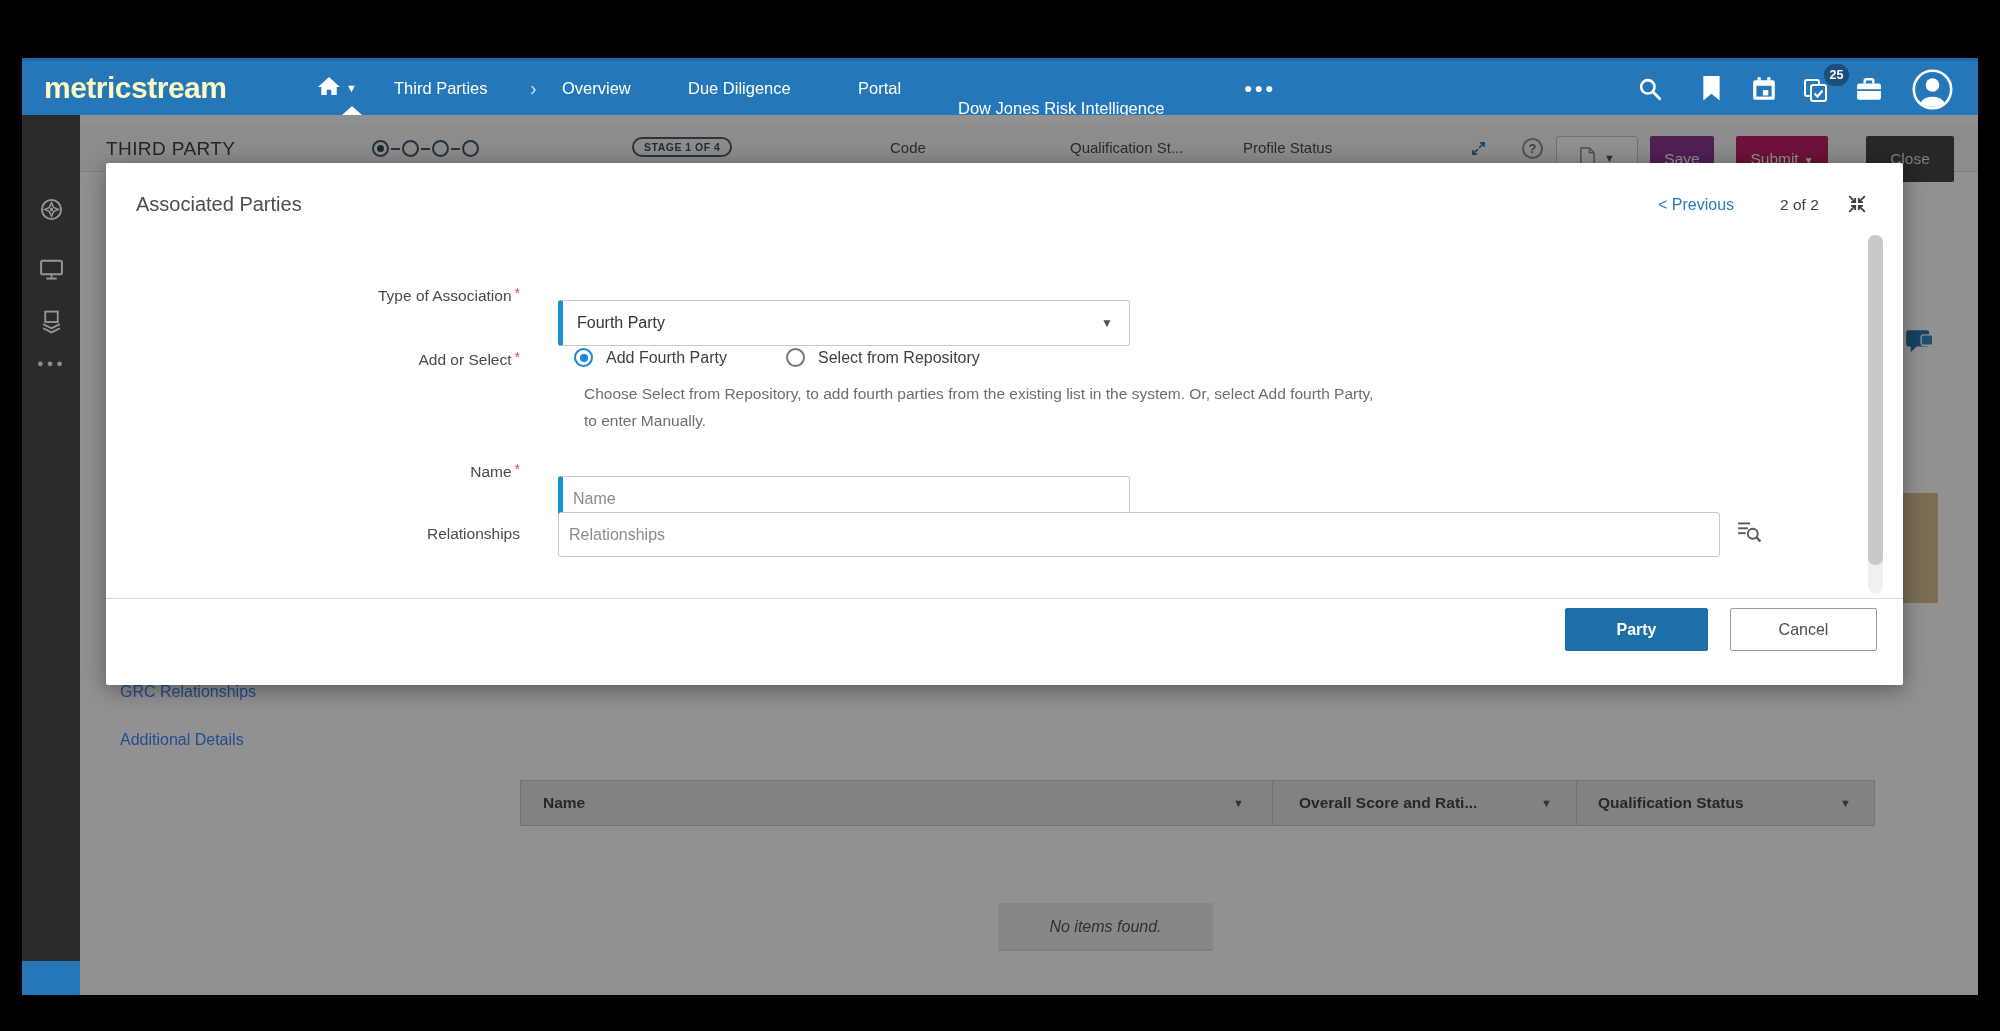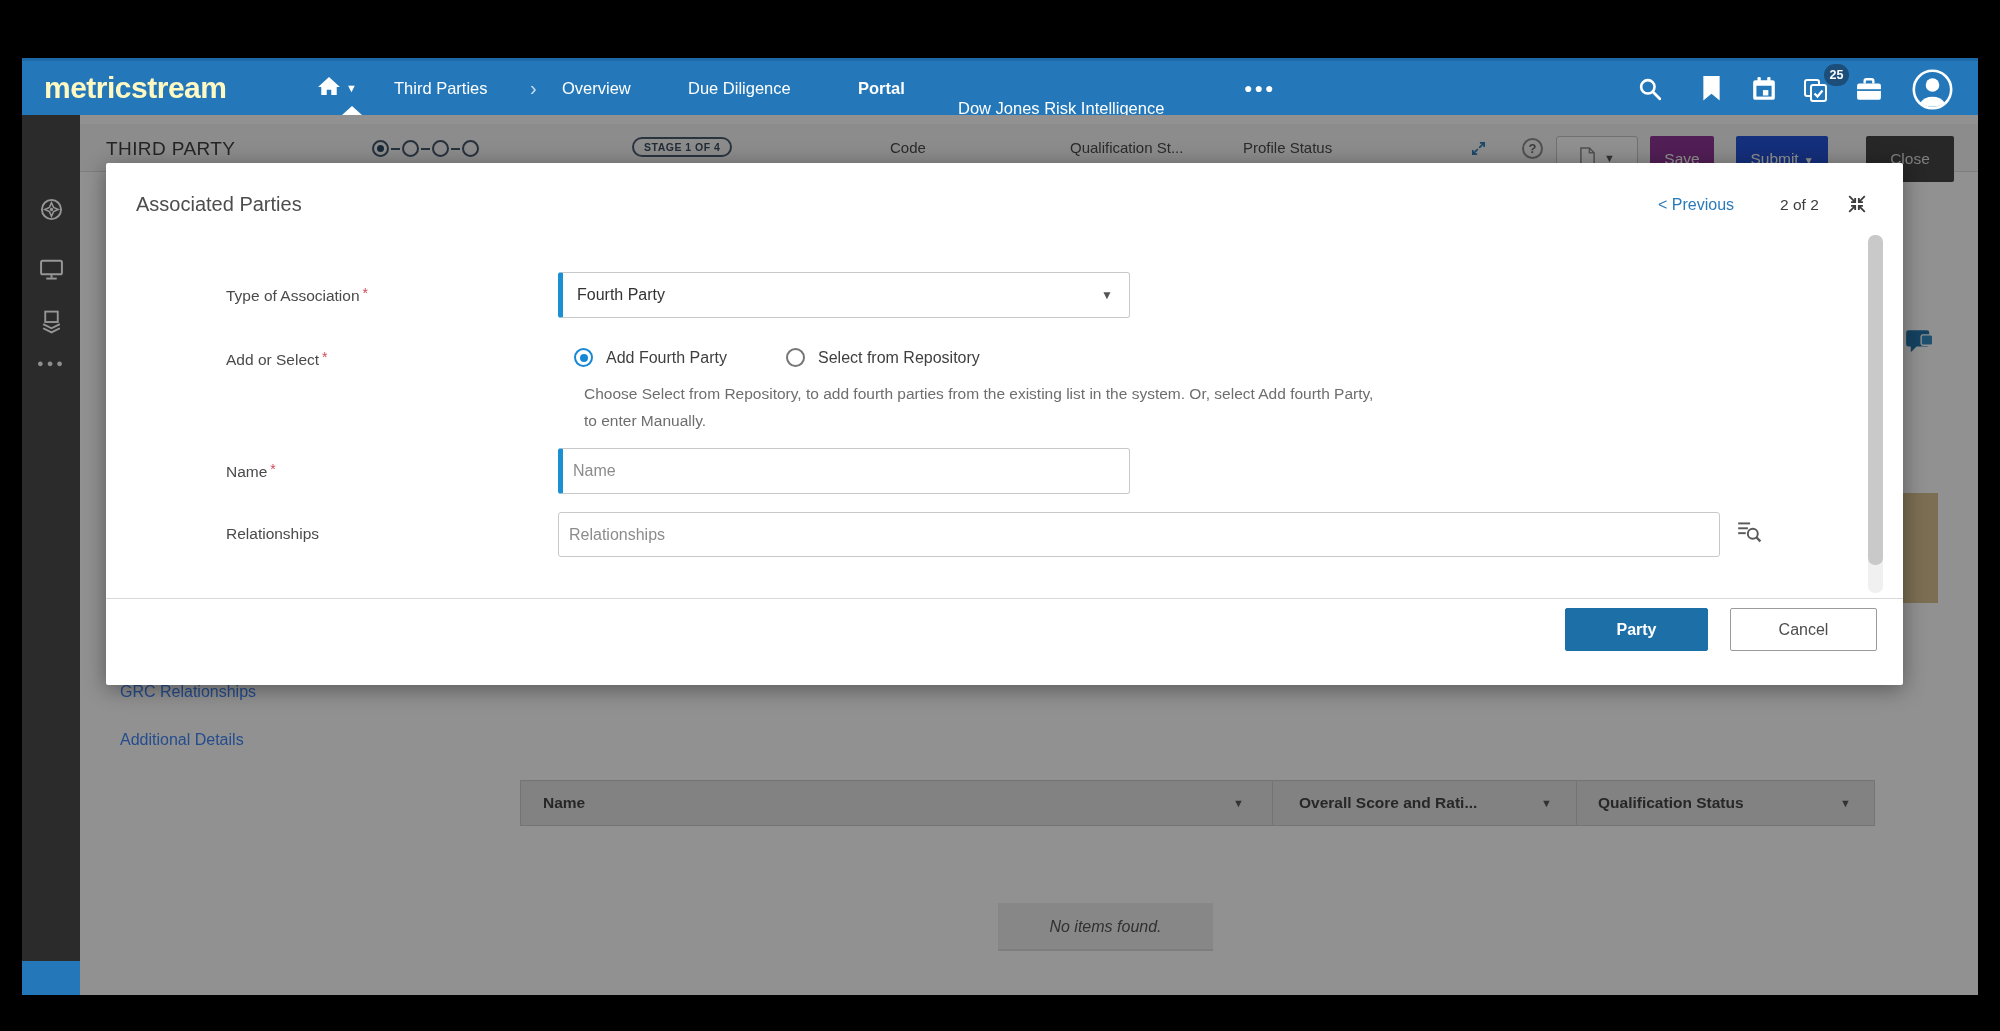--- a/index.html
+++ b/index.html
@@ -9,21 +9,21 @@
   #window { position:absolute; left:22px; top:58px; width:1956px; height:937px; background:#fff; }
 
   
   #navbar { position:absolute; left:0; top:0; width:1956px; height:57px; background:#2478b9; border-top:3px solid #1e6aa8; }
   #brand { position:absolute; left:22px; top:0; line-height:54px; color:#fef9c3; font-size:30px; font-weight:bold; letter-spacing:-0.5px; }
   .navlink { position:absolute; top:0; line-height:54px; color:#fff; font-size:16.5px; cursor:pointer; white-space:nowrap; }
   #home-group { position:absolute; left:296px; top:15px; cursor:pointer; }
   #home-caret { color:#fff; font-size:11px; vertical-align:4px; margin-left:6px; }
   #nav-triangle { position:absolute; left:320px; bottom:0; width:0; height:0; border-left:10px solid transparent; border-right:10px solid transparent; border-bottom:9px solid #fff; }
   #nl-third { left:372px; } #nav-sep { left:508px; font-size:20px; opacity:.75; }
-  #nl-overview { left:540px; } #nl-due { left:666px; } #nl-portal { left:836px;font-weight:bold; }
+  #nl-overview { left:540px; } #nl-due { left:666px; } #nl-portal { left:836px; }
   #nl-dow { left:936px;margin-top:20px; } #nl-more { left:1222px; font-size:14px; letter-spacing:2px; }
   .nicon { position:absolute; cursor:pointer; }
   #ni-search { left:1615px; top:15px; } #ni-bookmark { left:1680px; top:15px; }
   #ni-calendar { left:1729px; top:15px; } #ni-tasks { left:1782px; top:18px; }
   #ni-badge { position:absolute; left:1802px; top:3px; min-width:25px; height:22px; border-radius:11px; background:#1d4e79; color:#fff; font-size:12.5px; font-weight:bold; text-align:center; line-height:22px; padding:0 4px; }
   #ni-brief { left:1834px; top:16px; } #ni-avatar { left:1890px; top:8px; }
 
   
   #sidebar { position:absolute; left:0; top:57px; width:58px; height:880px; background:#2b2b2b; }
   .sicon { position:absolute; left:17px; cursor:pointer; color:#969696; }
@@ -41,21 +41,21 @@
   .sdash { width:9px; height:2px; background:#3f5166; margin:0 2px; }
   #stage-pill { position:absolute; left:552px; top:13px; border:2px solid #44566b; border-radius:13px; padding:2px 10px; font-size:10.5px; font-weight:bold; color:#35485c; letter-spacing:.5px; }
   .hfield { position:absolute; top:15px; font-size:15px; color:#454545; }
   #hf-code { left:810px; } #hf-qual { left:990px; } #hf-profile { left:1163px; }
   #hi-expand { position:absolute; left:1390px; top:16px; cursor:pointer; }
   #hi-help { position:absolute; left:1442px; top:14px; width:21px; height:21px; border:2px solid #8a8a8a; border-radius:50%; color:#666; font-size:13px; font-weight:bold; text-align:center; line-height:18px; cursor:pointer; }
   #hi-file { position:absolute; left:1476px; top:12px; width:82px; height:42px; background:#fdfdfd; border:1px solid #c5c5c5; border-radius:3px; cursor:pointer; text-align:center; line-height:40px; }
   #hi-file .caret { color:#555; font-size:11px; margin-left:8px; }
   .hbtn { position:absolute; top:12px; height:46px; border:none; border-radius:2px; color:#fff; font-size:15.5px; font-family:inherit; cursor:pointer; }
   #btn-save { left:1570px; width:64px; background:#8a2f93; }
-  #btn-submit { left:1656px; width:92px; background:#1d4ed8; }
+  #btn-submit { left:1656px; width:92px; background:#be185d; }
   #btn-submit .caret { font-size:10px; margin-left:5px; }
   #btn-close { left:1786px; width:88px; background:#3f3f3f; color:#ddd; }
   .pagelink { position:absolute; left:40px; font-size:16px; color:#3b82f6; cursor:pointer; }
   #link-grc { top:568px; } #link-add { top:616px; }
   #table { position:absolute; left:440px; top:665px; width:1355px; height:46px; background:#e3e3e3; border:1px solid #cbcbcb; }
   .thcell { position:absolute; top:0; height:44px; line-height:44px; font-size:15.5px; font-weight:bold; color:#3f3f3f; cursor:pointer; }
   #th-name { left:22px; } #th-score { left:778px; } #th-status { left:1077px; }
   .thsep { position:absolute; top:0; width:1px; height:44px; background:#cbcbcb; }
   #sep1 { left:751px; } #sep2 { left:1055px; }
   .thcaret { position:absolute; top:0; line-height:44px; font-size:11px; color:#555; cursor:pointer; }
@@ -65,25 +65,25 @@
   #tan-strip { position:absolute; left:1818px; top:378px; width:40px; height:110px; background:#d8bf8e; }
 
   #dim-overlay { position:absolute; left:58px; top:57px; width:1898px; height:880px; background:rgba(10,10,10,0.45); }
 
   
   #modal { position:absolute; left:84px; top:105px; width:1797px; height:522px; background:#fff; border-radius:2px; box-shadow:0 4px 22px rgba(0,0,0,.4); }
   #modal-title { position:absolute; left:30px; top:30px; font-size:20px; color:#4d4d4d; }
   #pager-prev { position:absolute; left:1552px; top:33px; font-size:16px; color:#2a7ab9; cursor:pointer; }
   #pager-pos { position:absolute; left:1674px; top:33px; font-size:15.5px; color:#3d3d3d; }
   #compress-btn { position:absolute; left:1740px; top:30px; cursor:pointer; }
-  .flabel { position:absolute; left:120px; width:294px; font-size:15.5px; color:#4a4a4a; }
+  .flabel { position:absolute; left:120px; width:294px; text-align:right; font-size:15.5px; color:#4a4a4a; }
   #lbl1 { top:122px; } #lbl2 { top:186px; } #lbl3 { top:298px; } #lbl4 { top:362px; }
   .req { color:#cc4b57; font-size:14px; vertical-align:3px; margin-left:3px; }
   .fieldbox { position:absolute; left:452px; background:#fff; border:1px solid #c9c9c9; border-radius:3px; }
-  .fieldbox.required { border-left:5px solid #1a8fd1; }
+  .fieldbox.required { border-left:5px solid #1a8fd1;margin-top:28px; }
   #select1 { top:109px; width:572px; height:46px; cursor:pointer; }
   #select1 .val { position:absolute; left:14px; top:0; line-height:44px; font-size:16px; color:#333; }
   #select1 .caret { position:absolute; right:16px; top:0; line-height:44px; font-size:12px; color:#555; }
   .radio { position:absolute; width:19px; height:19px; border-radius:50%; cursor:pointer; }
   #radio1 { left:468px; top:185px; border:2px solid #1788d4; }
   #radio1::after { content:""; position:absolute; left:3.5px; top:3.5px; width:8px; height:8px; border-radius:50%; background:#1788d4; }
   #radio2 { left:680px; top:185px; border:2px solid #767676; }
   .rlabel { position:absolute; top:186px; font-size:16px; color:#3f3f3f; cursor:pointer; }
   #rlabel1 { left:500px; } #rlabel2 { left:712px; }
   .helper { position:absolute; left:478px; font-size:15.5px; color:#6e6e6e; }

